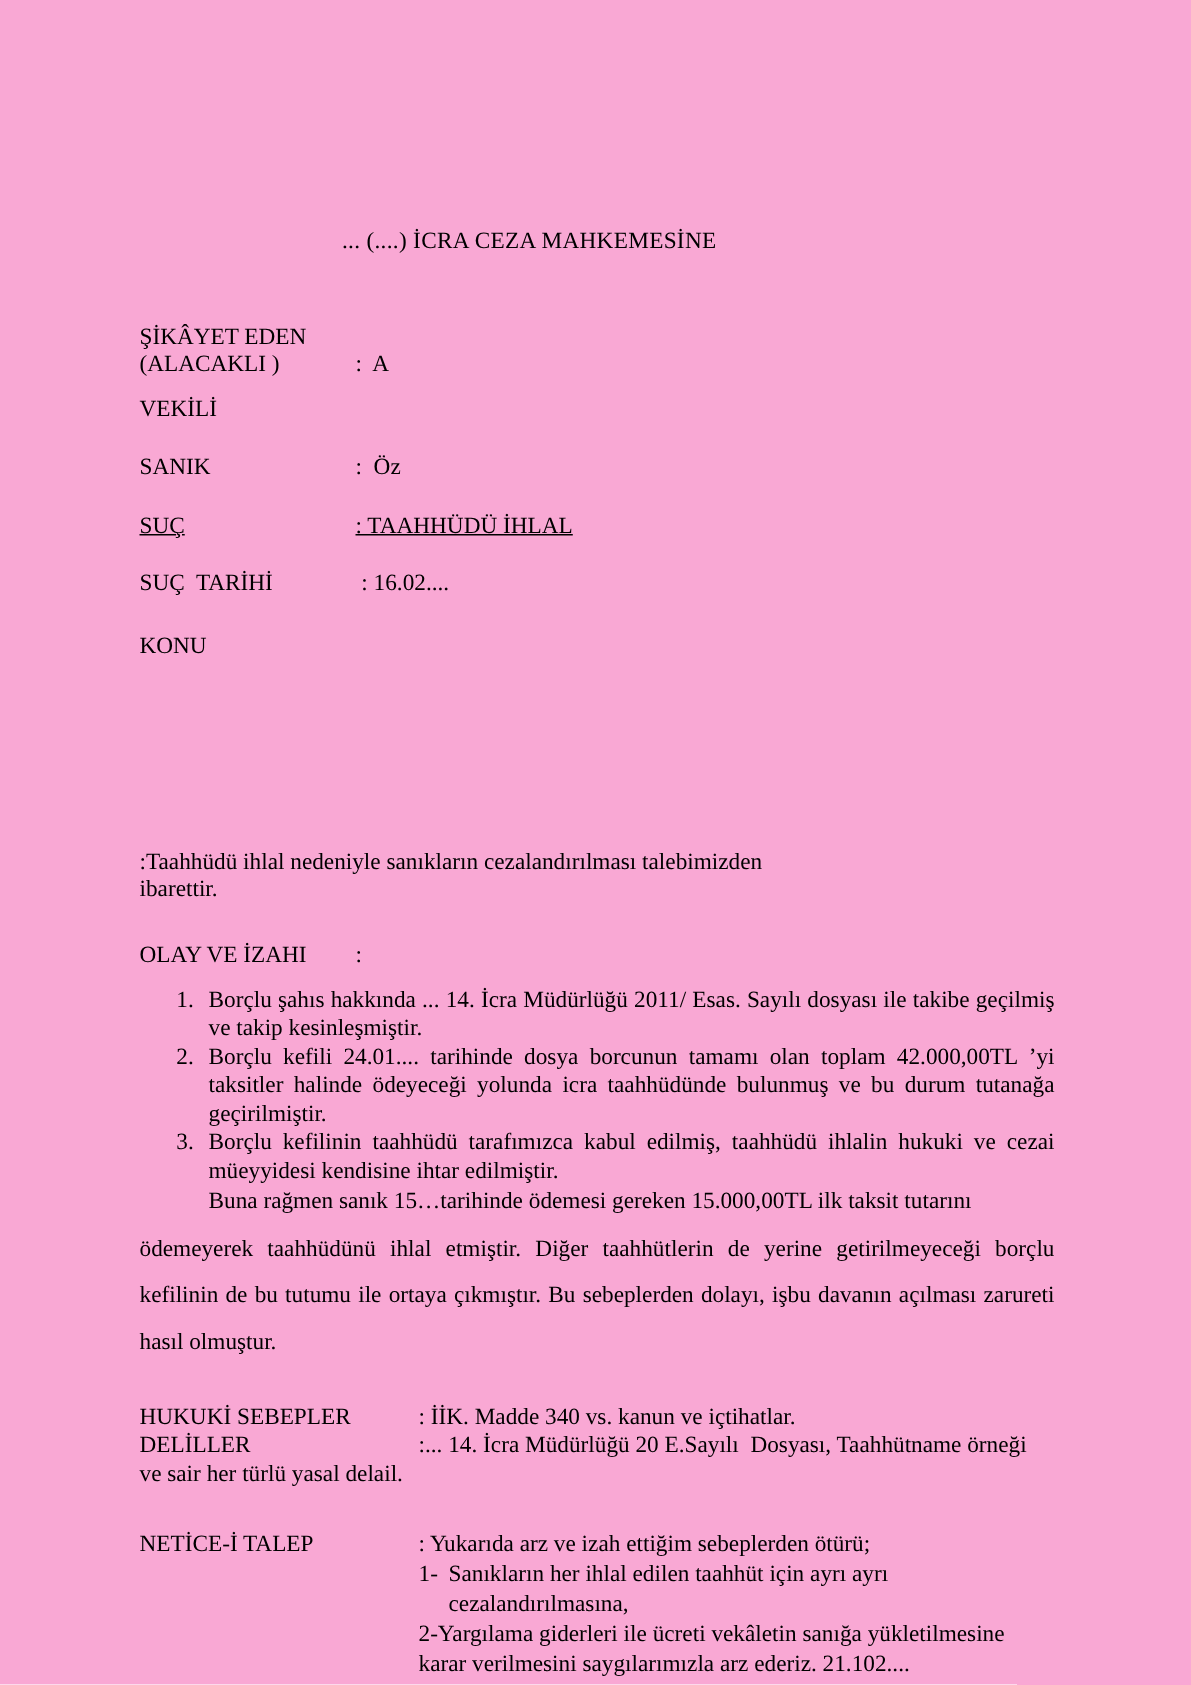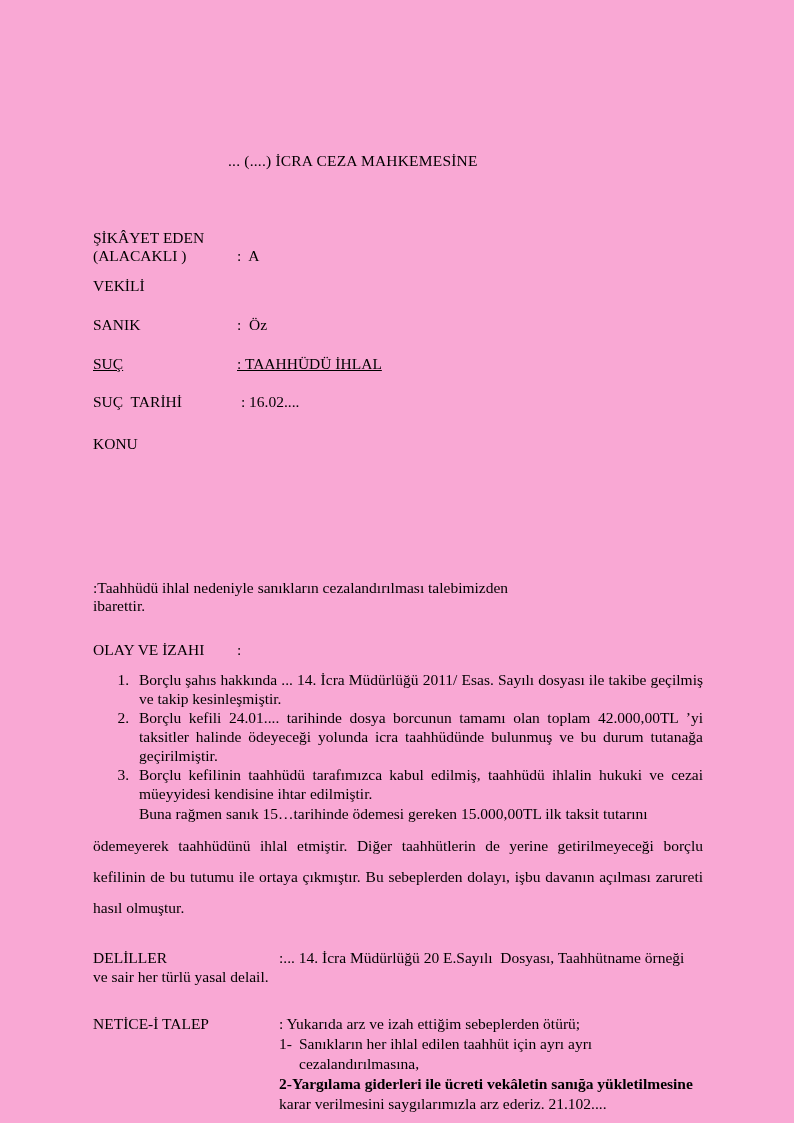--- a/index.html
+++ b/index.html
@@ -41,21 +41,21 @@
     line-height: 1.18;
   }
   .field .lbl {
     flex: 0 0 144px;
     white-space: pre;
   }
   .field .val {
     flex: 1 1 auto;
     white-space: pre;
   }
-  .sp-sikayet { margin-top: 59px; }
+  .sp-sikayet { margin-top: 46px; }
   .sp-vekili  { margin-top: 11px; }
   .sp-sanik   { margin-top: 21px; }
   .sp-suc     { margin-top: 21px; text-decoration: underline; }
   .sp-suctar  { margin-top: 20px; }
   .sp-konu    { margin-top: 23px; flex-direction: column; }
   .sp-olay    { margin-top: 25px; }
 
   
   .konu-wrap {
     display: flex;
@@ -129,21 +129,20 @@
   .n-item .num { flex: 0 0 20px; white-space: pre; }
   .n-item .txt {
     flex: 1 1 auto;
     text-align: justify;
     text-align-last: left;
   }
   .n-item2 { margin-top: 1px; }
   .n-item2 .txt2 {
     text-align: justify;
     text-align-last: left;
-    font-weight: bold;
   }
   .n-item2 .txt3 { margin-top: 1px; }
 
   
   .sign {
     margin-top: 4px;
     font-size: 15.5px;
     line-height: 1.25;
   }
   .sign .s1 { padding-left: 282px; }
@@ -200,20 +199,24 @@
       <li>Borçlu  kefili  24.01....  tarihinde dosya borcunun tamamı  olan  toplam  42.000,00TL ’yi taksitler halinde ödeyeceği yolunda icra taahhüdünde bulunmuş ve bu durum tutanağa geçirilmiştir.</li>
       <li>
         <span>Borçlu  kefilinin  taahhüdü tarafımızca  kabul  edilmiş,  taahhüdü  ihlalin  hukuki  ve  cezai müeyyidesi kendisine ihtar edilmiştir.</span>
         <div class="sub-line">Buna  rağmen  sanık  15…tarihinde  ödemesi  gereken    15.000,00TL  ilk  taksit  tutarını</div>
       </li>
     </ol>
 
     <div class="body-par">ödemeyerek taahhüdünü ihlal  etmiştir. Diğer taahhütlerin  de yerine  getirilmeyeceği  borçlu kefilinin  de bu tutumu ile  ortaya  çıkmıştır.  Bu  sebeplerden  dolayı,  işbu  davanın  açılması zarureti hasıl olmuştur.</div>
 
     <div class="legal">
+      <div class="field">
+        <div class="lbl" style="flex:0 0 186px;">HUKUKİ SEBEPLER</div>
+        <div class="val">: İİK. Madde 340 vs. kanun ve içtihatlar.</div>
+      </div>
       <div class="field">
         <div class="lbl" style="flex:0 0 186px;">DELİLLER</div>
         <div class="val">:... 14. İcra Müdürlüğü 20 E.Sayılı  Dosyası, Taahhütname örneği</div>
       </div>
       <div class="cont">ve sair her türlü yasal delail.</div>
     </div>
 
     <div class="netice">
       <div class="lbl">NETİCE-İ TALEP</div>
       <div class="body">

